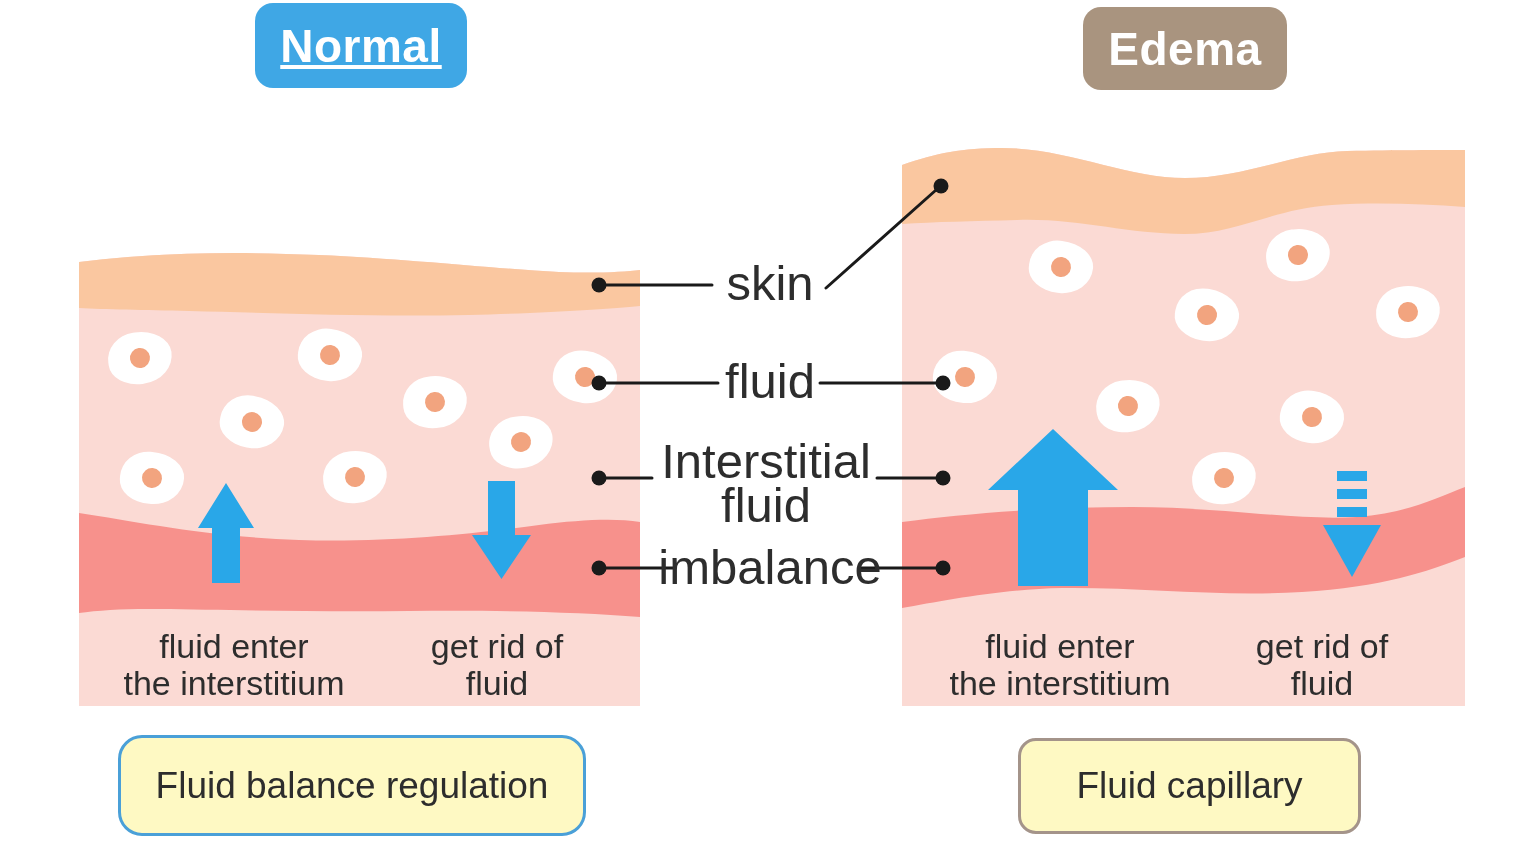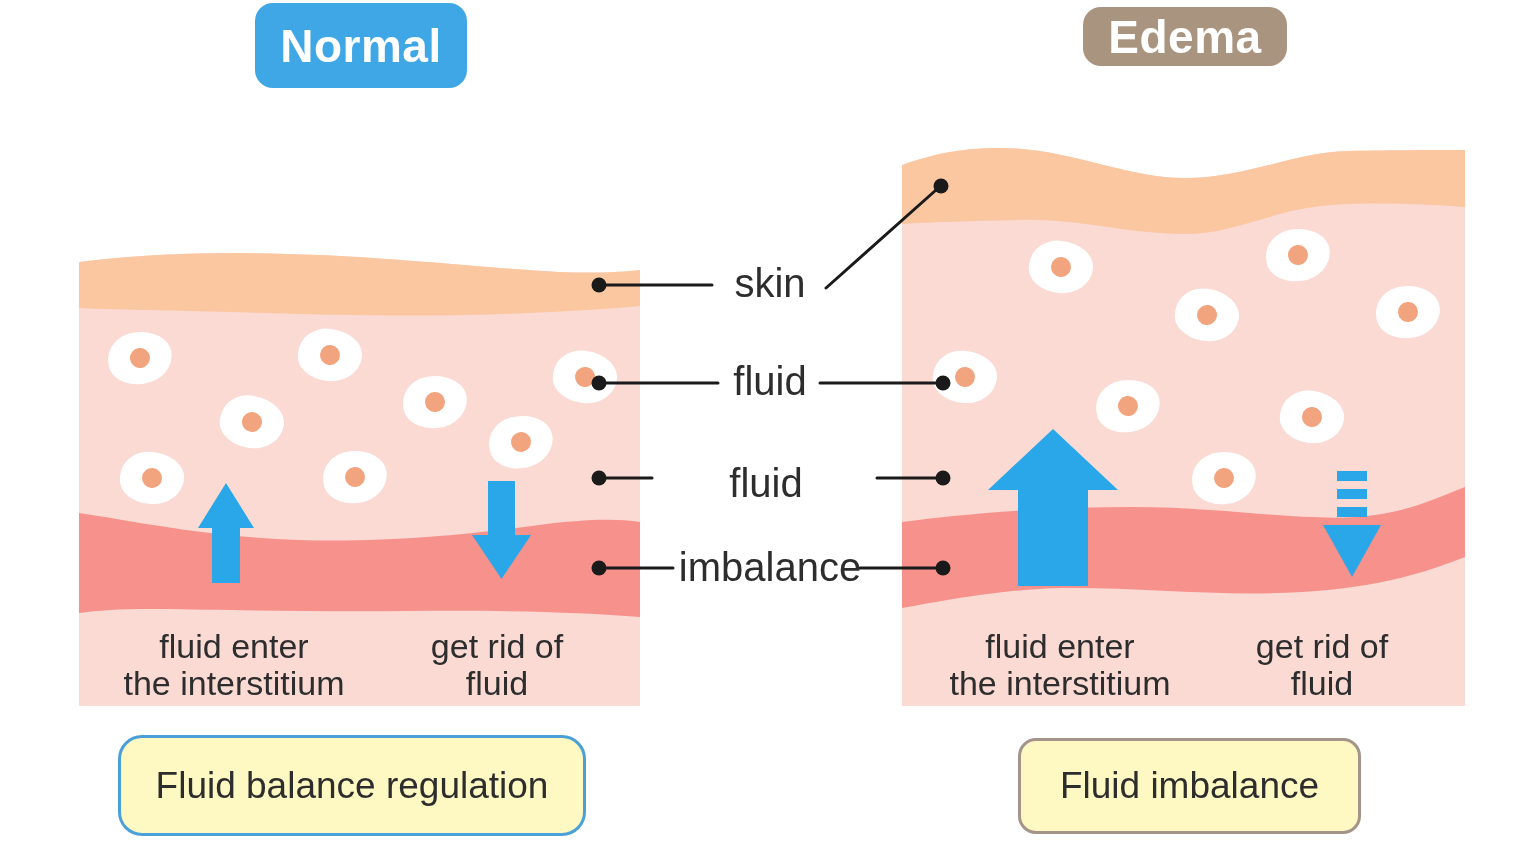--- a/index.html
+++ b/index.html
@@ -8,22 +8,22 @@
     background:#ffffff;
     font-family:"Liberation Sans", sans-serif;
     color:var(--text,#2d2d2d);
   }
   
   .badge{
     position:absolute;display:flex;align-items:center;justify-content:center;
     color:#ffffff;font-size:46px;font-weight:bold;letter-spacing:.5px;
     border-radius:18px;
   }
-  .badge-normal{left:255px;top:3px;width:212px;height:85px;background:var(--normal-badge);}
-  .badge-edema{left:1083px;top:7px;width:204px;height:59px;background:var(--edema-badge);}
+  .badge-normal{left:255px;top:3px;width:212px;height:85px;background:var(--normal-badge);text-decoration:underline;}
+  .badge-edema{left:1083px;top:7px;width:204px;height:83px;background:var(--edema-badge);}
   
   .panel-svg{position:absolute;z-index:1;}
   .tissue-fill{fill:var(--tissue);}
   .skin-fill{fill:var(--skin);}
   .capillary-fill{fill:var(--capillary);}
   .arrow-fill{fill:var(--arrow-blue);}
   
   #cells-layer{position:absolute;left:0;top:0;width:1536px;height:844px;z-index:2;}
   .cell-blob{
     position:absolute;width:64px;height:52px;background:var(--cell-body);
@@ -31,21 +31,21 @@
     display:flex;align-items:center;justify-content:center;
   }
   .cell-nucleus{width:20px;height:20px;border-radius:50%;background:var(--cell-nucleus);}
   
   #connector-svg{position:absolute;left:0;top:0;z-index:3;}
   .conn-line{stroke:var(--connector);stroke-width:3;stroke-linecap:round;}
   .conn-dot{fill:var(--connector);}
   
   .center-label{
     position:absolute;transform:translate(-50%,-50%);
-    font-size:40px;line-height:44px;text-align:center;white-space:nowrap;z-index:4;
+    font-size:49px;line-height:44px;text-align:center;white-space:nowrap;z-index:4;
   }
   
   .caption{
     position:absolute;transform:translateX(-50%);
     font-size:34px;line-height:37px;text-align:center;white-space:nowrap;z-index:4;
   }
   
   .footer-box{
     position:absolute;display:flex;align-items:center;justify-content:center;
     background:#fef9c3;font-size:37px;z-index:4;
@@ -151,20 +151,21 @@
 
   <line class="conn-line" x1="599" y1="568" x2="673" y2="568"></line>
   <circle class="conn-dot" cx="599" cy="568" r="7.5"></circle>
   <line class="conn-line" x1="860" y1="568" x2="941" y2="568"></line>
   <circle class="conn-dot" cx="943" cy="568" r="7.5"></circle>
 </svg>
 
 <div class="center-label" style="left:770px;top:283px;">skin</div>
 <div class="center-label" style="left:770px;top:381px;">fluid</div>
 <div class="center-label" style="left:766px;top:483px;">
+  <div>Interstitial</div>
   <div>fluid</div>
 </div>
 <div class="center-label" style="left:770px;top:567px;">imbalance</div>
 
 <div class="caption" style="left:234px;top:628px;">
   <div>fluid enter</div>
   <div>the interstitium</div>
 </div>
 <div class="caption" style="left:497px;top:628px;">
   <div>get rid of</div>
@@ -173,13 +174,13 @@
 <div class="caption" style="left:1060px;top:628px;">
   <div>fluid enter</div>
   <div>the interstitium</div>
 </div>
 <div class="caption" style="left:1322px;top:628px;">
   <div>get rid of</div>
   <div>fluid</div>
 </div>
 
 <div class="footer-box footer-balance">Fluid balance regulation</div>
-<div class="footer-box footer-imbalance">Fluid imbalance</div>
+<div class="footer-box footer-imbalance">Fluid capillary</div>
 
 </body></html>

